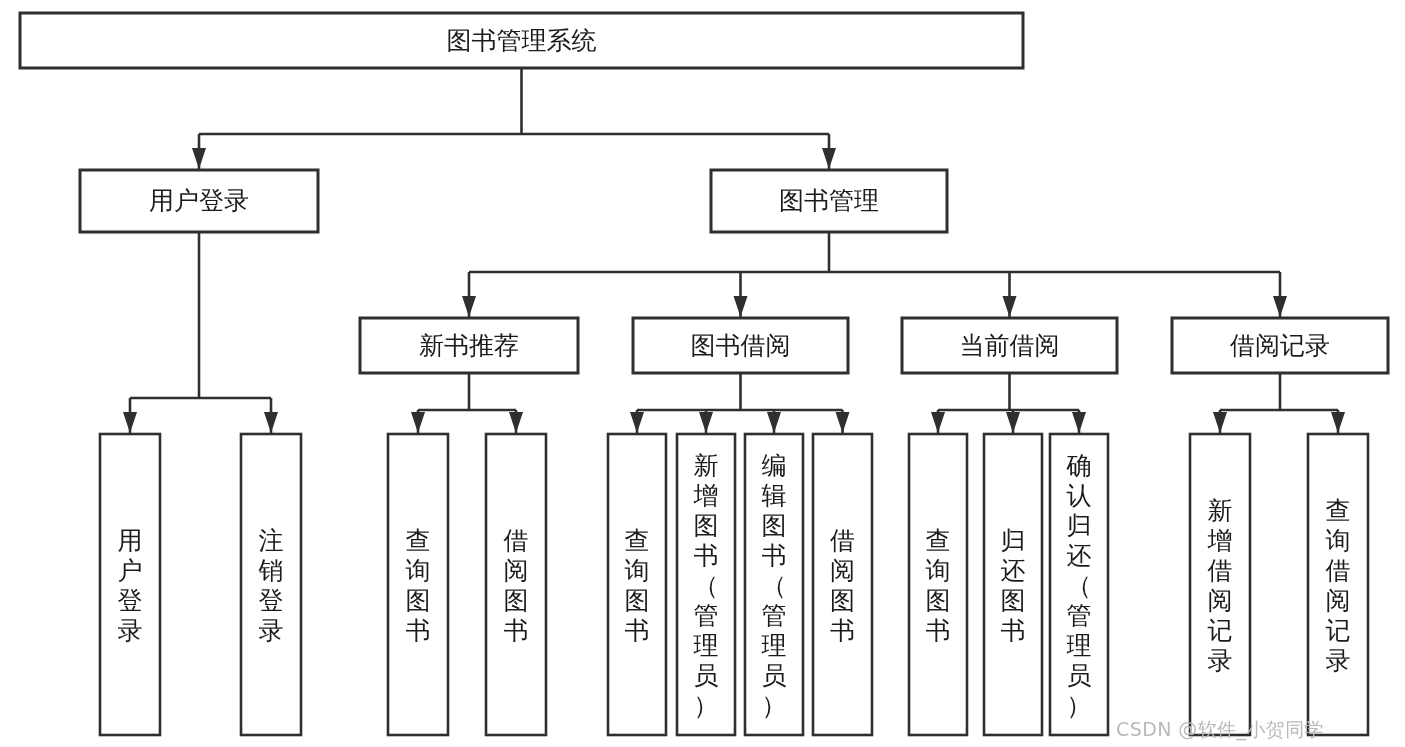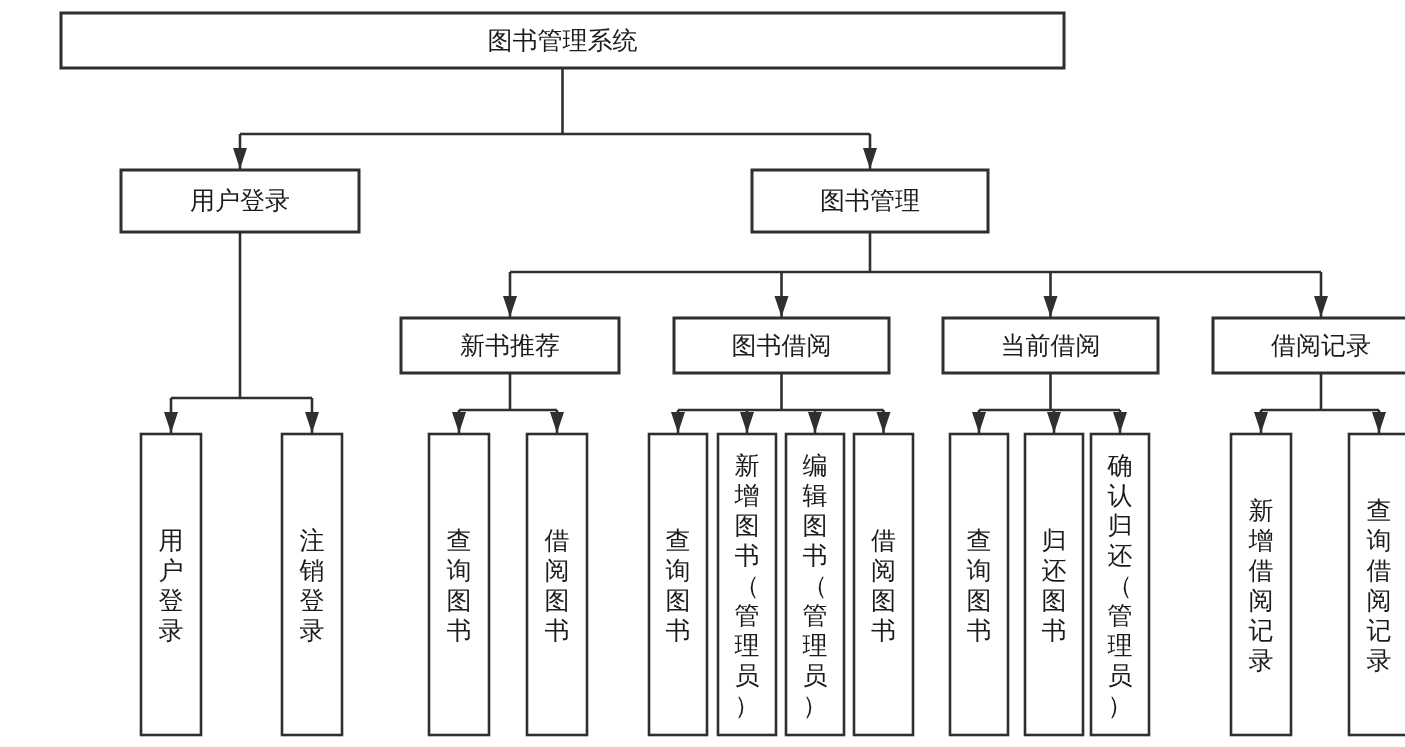--- a/index.html
+++ b/index.html
@@ -13,21 +13,20 @@
     overflow: hidden;
     font-family: "DejaVu Sans", "Liberation Sans", sans-serif;
     position: relative;
   }
   #diagram-root {
     position: absolute;
     left: 0;
     top: 0;
     width: 1332px;
     height: 747px;
-    padding-left: 41px;
   }
   svg.flow {
     display: block;
     width: 1405px;
     height: 747px;
   }
   .node-rect {
     fill: #ffffff;
     stroke: #2f2f2f;
     stroke-width: 3;
@@ -205,13 +204,14 @@
         <g>
           <rect x="1190" y="434" width="60" height="301" class="node-rect thin"></rect>
           <text x="1220" y="518.5" class="node-label-vert"><tspan x="1220" dy="0">新</tspan><tspan x="1220" dy="30">增</tspan><tspan x="1220" dy="30">借</tspan><tspan x="1220" dy="30">阅</tspan><tspan x="1220" dy="30">记</tspan><tspan x="1220" dy="30">录</tspan></text>
         </g>
         <g>
           <rect x="1308" y="434" width="60" height="301" class="node-rect thin"></rect>
           <text x="1338" y="518.5" class="node-label-vert"><tspan x="1338" dy="0">查</tspan><tspan x="1338" dy="30">询</tspan><tspan x="1338" dy="30">借</tspan><tspan x="1338" dy="30">阅</tspan><tspan x="1338" dy="30">记</tspan><tspan x="1338" dy="30">录</tspan></text>
         </g>
       </g>
   </svg>
+  <div class="watermark">CSDN @软件_小贺同学</div>
 </div>
 
 </body></html>

